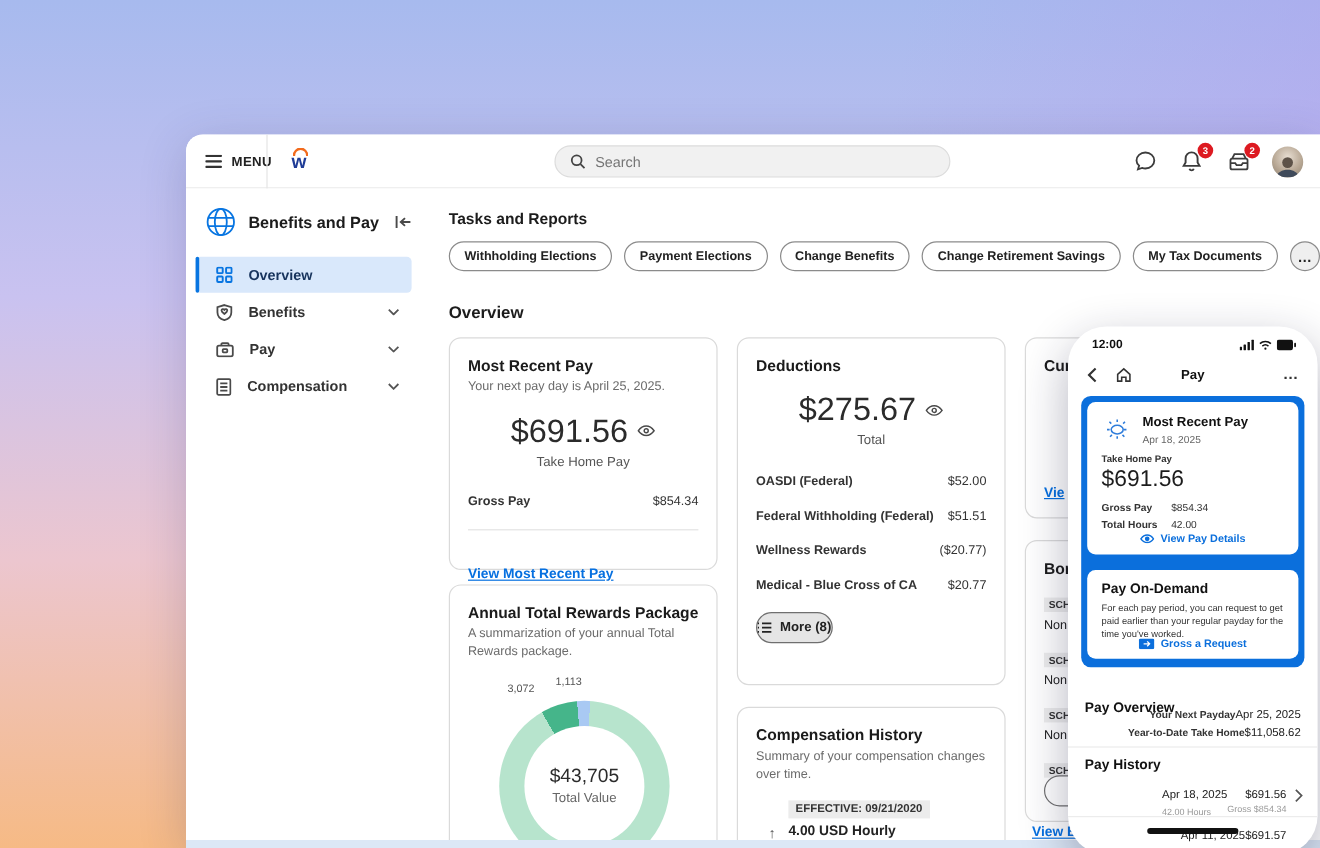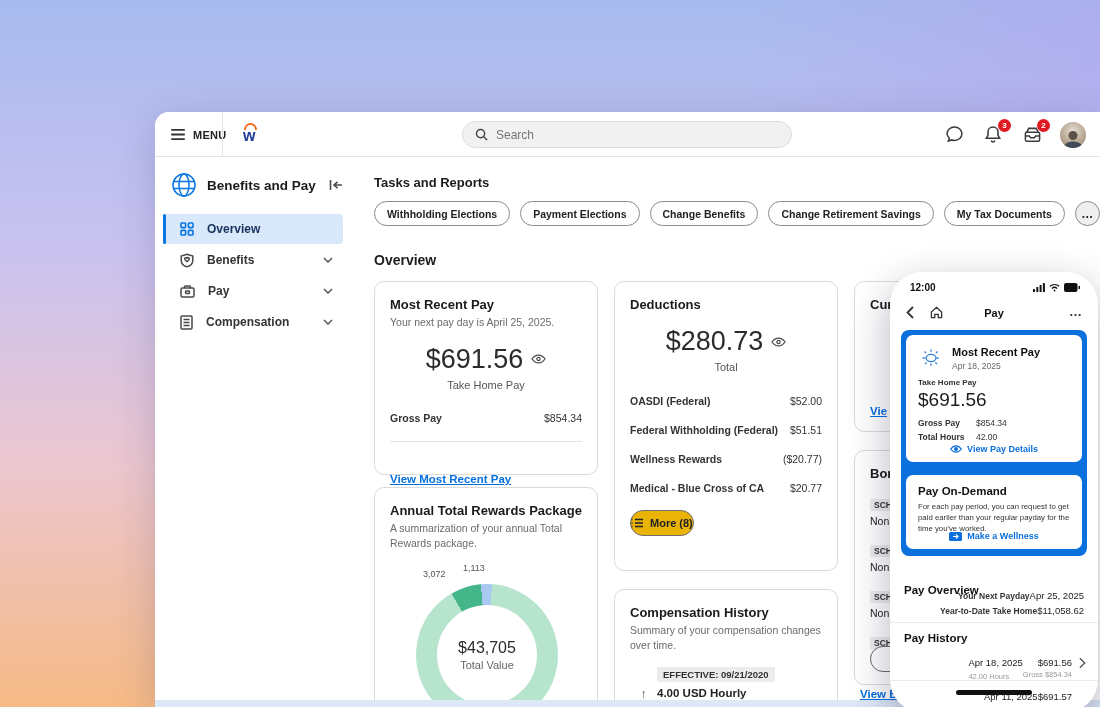--- a/index.html
+++ b/index.html
@@ -70,21 +70,21 @@
   .kv .k { font-weight:bold; }
   .card-link { font-size:11.5px; font-weight:bold; color:#0670e0; text-decoration:underline; cursor:pointer; display:inline-block; }
   #card-mrp { left:219px; top:169px; height:194px; }
   #card-mrp .kv { margin-top:21px; }
   #card-mrp .rule { border-top:1px solid #e3e3e3; margin-top:17px; }
   #card-mrp .card-link { margin-top:31px; }
   #card-deductions { left:459px; top:169px; height:290px; }
   #card-deductions .kv { margin-top:17px; }
   .more-btn { margin-top:16px; height:26px; border:1px solid #6f6f6f; border-radius:13px; display:flex;
     align-items:center; justify-content:center; gap:7px; font-size:11px; font-weight:bold; color:#222;
-    background:#eab308; cursor:pointer; }
+    background:#e5e5e5; cursor:pointer; }
   #card-rewards { left:219px; top:375px; height:330px; }
   .donut { position:absolute; left:41px; top:96px; width:142px; height:142px; border-radius:50%;
     background:conic-gradient(from 330deg, #45b58a 0 25deg, #a9c9f3 25deg 34deg, #b7e4cd 34deg 360deg); }
   .donut::after { content:""; position:absolute; inset:21px; background:#fff; border-radius:50%; }
   .donut-center { position:absolute; left:41px; top:96px; width:142px; height:142px; z-index:2;
     display:flex; flex-direction:column; align-items:center; justify-content:center; }
   .donut-value { font-size:16px; color:#2b2b2b; }
   .donut-label { font-size:11px; color:#666; margin-top:2px; }
   .seg-label { position:absolute; font-size:9px; color:#555; z-index:2; }
   #card-comphist { left:459px; top:477px; height:210px; }
@@ -320,21 +320,21 @@
       <span class="k">Gross Pay</span>
       <span class="v">$854.34</span>
     </div>
     <div class="rule"></div>
     <span class="card-link">View Most Recent Pay</span>
   </div>
 
   <div class="card" id="card-deductions">
     <div class="card-title">Deductions</div>
     <div class="big-amount">
-      <span>$280.73</span>
+      <span>$275.67</span>
       <span class="eye-btn">
         <svg width="15" height="10" viewBox="0 0 16 10" fill="none" stroke="#4a4a4a" stroke-width="1.3">
             <path d="M1 5c2-2.8 4.4-4.2 7-4.2S13 2.2 15 5c-2 2.8-4.4 4.2-7 4.2S3 7.8 1 5z"></path>
             <circle cx="8" cy="5" r="1.8"></circle>
           </svg>
       </span>
     </div>
     <div class="amount-label">Total</div>
     <div class="kv" style="margin-top:22px;">
       <span class="k">OASDI (Federal)</span>
@@ -495,21 +495,21 @@
       <div class="pcard pcard-b">
         <div class="pb-title">Pay On-Demand</div>
         <div class="pb-desc">For each pay period, you can request to get paid earlier than your regular payday for the time you've worked.</div>
         <div class="pcard-link">
           <span>
             <svg width="13" height="9" viewBox="0 0 13 9">
                 <rect x="0" y="0" width="13" height="9" rx="1.5" fill="#0b6fdc"></rect>
                 <path d="M4 4.5h5M7 2.5l2 2-2 2" stroke="#fff" stroke-width="1.1" fill="none"></path>
               </svg>
           </span>
-          <span>Make a Wellness</span>
+          <span>Gross a Request</span>
         </div>
       </div>
     </div>
 
     <div class="p-section-title" style="top:312px;">Pay Overview</div>
     <div class="p-row" style="top:318px;">
       <span class="pl">Your Next Payday</span>
       <span class="pv">Apr 25, 2025</span>
     </div>
     <div class="p-row" style="top:333px;">

